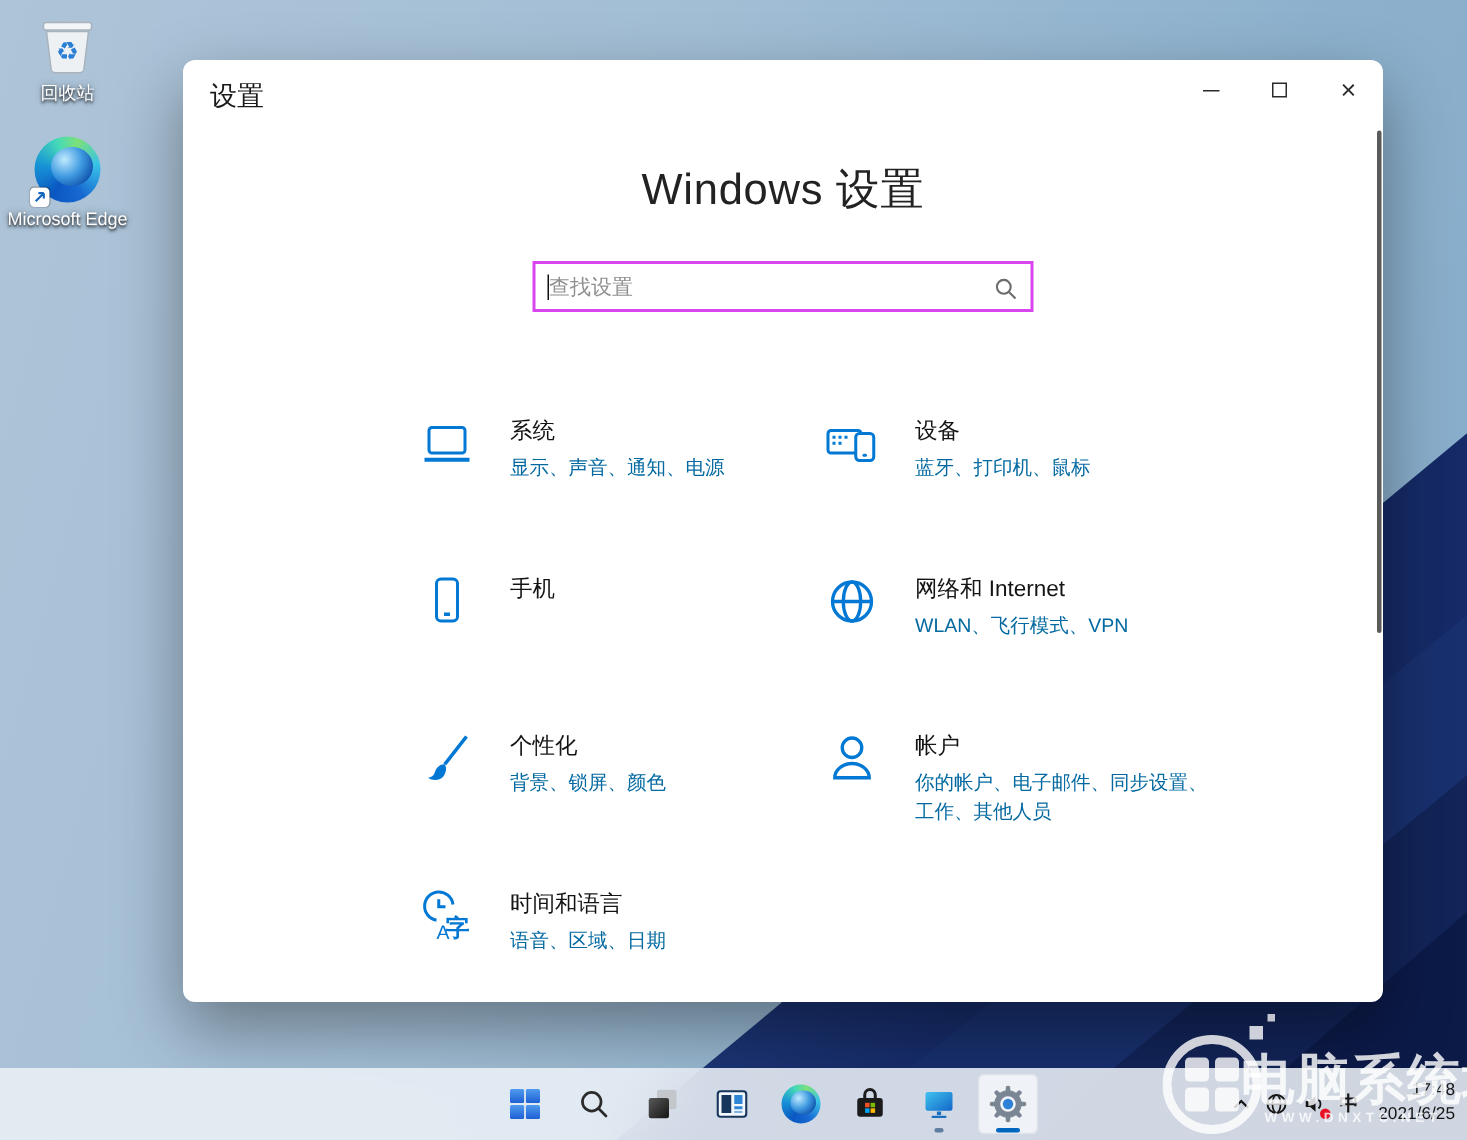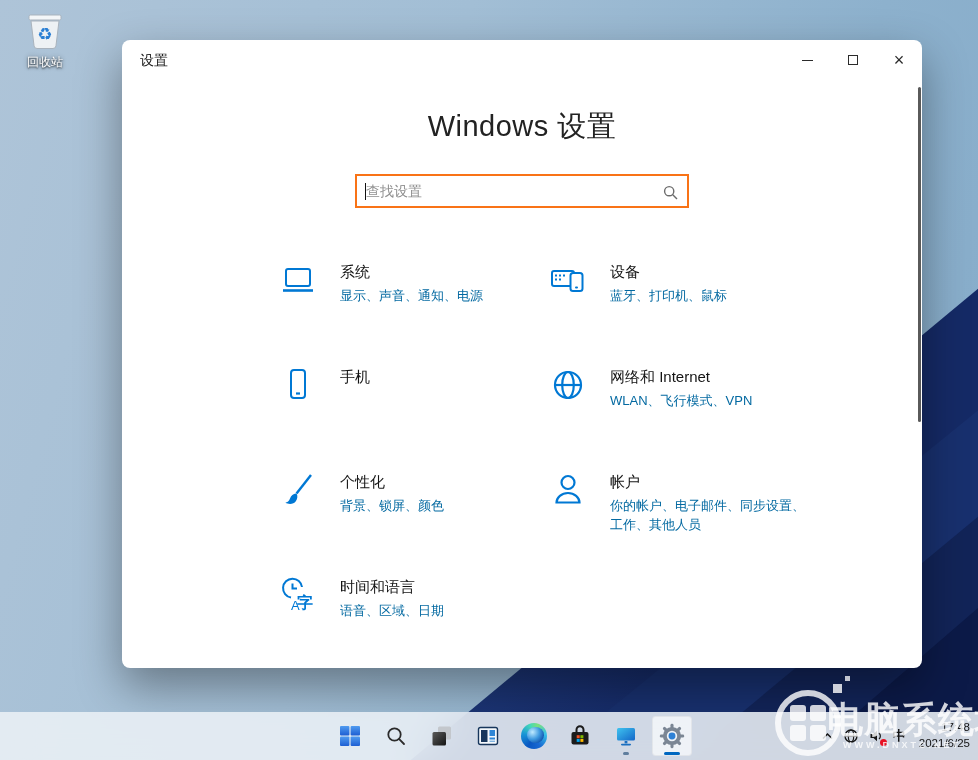--- a/index.html
+++ b/index.html
@@ -24,38 +24,38 @@
     background:conic-gradient(from 210deg,#0a57c2,#1894d6 70deg,#45d9b8 130deg,#7de07a 170deg,#38c3e8 230deg,#1868d2 300deg,#0a57c2); }
   .edge-logo::before { content:""; position:absolute; left:24%; top:16%; right:12%; bottom:24%; border-radius:50%;
     background:radial-gradient(circle at 32% 32%,#bfeaff 0%,#3f9ae0 45%,#1256b0 78%,#0d3f8f 100%); }
   .shortcut-badge { position:absolute; left:-2px; bottom:-2px; width:13px; height:13px; background:#fff;
     border-radius:3px; box-shadow:0 0 1px rgba(0,0,0,.6); display:flex; align-items:center; justify-content:center; }
 
   
   .win { position:absolute; left:122px; top:40px; width:800px; height:628px; background:#fff;
          border-radius:8px; box-shadow:0 18px 45px rgba(0,0,0,.38); z-index:3; }
   .titlebar { position:relative; height:40px; }
-  .titlebar .title { position:absolute; left:18px; top:12px; font-size:14px; color:#1a1a1a; }
+  .titlebar .title { position:absolute; left:18px; top:12px; font-size:18px; color:#1a1a1a; }
   .wcontrols { position:absolute; right:0; top:0; display:flex; }
   .wbtn { width:46px; height:40px; display:flex; align-items:center; justify-content:center; cursor:pointer; }
   .glyph-min { width:11px; height:1px; background:#2b2b2b; display:block; }
   .glyph-max { width:10px; height:10px; border:1px solid #2b2b2b; display:block; }
   .glyph-close { font-size:18px; color:#2b2b2b; line-height:1; font-weight:400; }
 
   .heading { margin-top:27px; text-align:center; font-size:29px; font-weight:300; color:#222; letter-spacing:.5px; }
 
-  .searchwrap { position:relative; width:334px; height:34px; margin:27px auto 0; border:2px solid #f97316; background:#fff; }
+  .searchwrap { position:relative; width:334px; height:34px; margin:27px auto 0; border:2px solid #d946ef; background:#fff; }
   .searchwrap input { width:100%; height:100%; border:none; outline:none; padding:0 30px 0 9px;
                       font-size:14px; color:#222; font-family:inherit; background:transparent; }
   .searchwrap input::placeholder { color:#8f8f8f; opacity:1; }
   .caret { position:absolute; left:8px; top:7px; width:1px; height:17px; background:#111; animation:blink 1.1s steps(1) infinite; }
   @keyframes blink { 50% { opacity:0; } }
   .mag { position:absolute; right:9px; top:9px; }
 
-  .tilegrid { margin:48px 0 0 156px; display:grid; grid-template-columns:270px 270px; grid-auto-rows:105px; }
+  .tilegrid { margin:64px 0 0 156px; display:grid; grid-template-columns:270px 270px; grid-auto-rows:105px; }
   .tile { display:flex; align-items:flex-start; cursor:pointer; padding-top:4px; }
   .tile svg { flex:0 0 40px; margin-right:22px; }
   .tile .t-title { font-size:15px; color:#141414; line-height:1.3; padding-top:2px; }
   .tile .t-sub { font-size:13px; color:#0369a1; margin-top:4px; line-height:1.5; width:206px; }
 
   .win-scrollbar { position:absolute; right:1px; top:47px; width:3px; height:335px; background:#5a5a5a; border-radius:2px; }
 
   
   .taskbar { position:absolute; left:0; bottom:0; width:978px; height:48px;
              background:rgba(235,240,246,.88); backdrop-filter:blur(18px); z-index:10; }
@@ -100,20 +100,31 @@
 <div class="desktop-icons">
   <div class="dicon">
     <div class="art">
       <svg width="46" height="46" viewBox="0 0 46 46">
         <rect x="7" y="9" width="32" height="5" rx="1.5" fill="#f3f6f8" stroke="#a9b3bd"></rect>
         <path d="M9 15 h28 l-3 24.5 a3 3 0 0 1 -3 3 H15 a3 3 0 0 1 -3 -3 Z" fill="#edf1f4" stroke="#a9b3bd"></path>
         <text x="23" y="34" font-size="17" fill="#2a7fd4" text-anchor="middle">♻</text>
       </svg>
     </div>
     <div class="lbl">回收站</div>
+  </div>
+  <div class="dicon">
+    <div class="art">
+      <div class="edge-logo"></div>
+      <div class="shortcut-badge">
+        <svg width="9" height="9" viewBox="0 0 10 10">
+            <path d="M2 8 L8 2 M8 2 H4 M8 2 V6" stroke="#1566c0" stroke-width="1.6" fill="none"></path>
+          </svg>
+      </div>
+    </div>
+    <div class="lbl">Microsoft Edge</div>
   </div>
 </div>
 
 <div class="win">
   <div class="titlebar">
     <span class="title">设置</span>
     <div class="wcontrols">
       <div class="wbtn">
           <span class="glyph-min"></span>
         </div>

